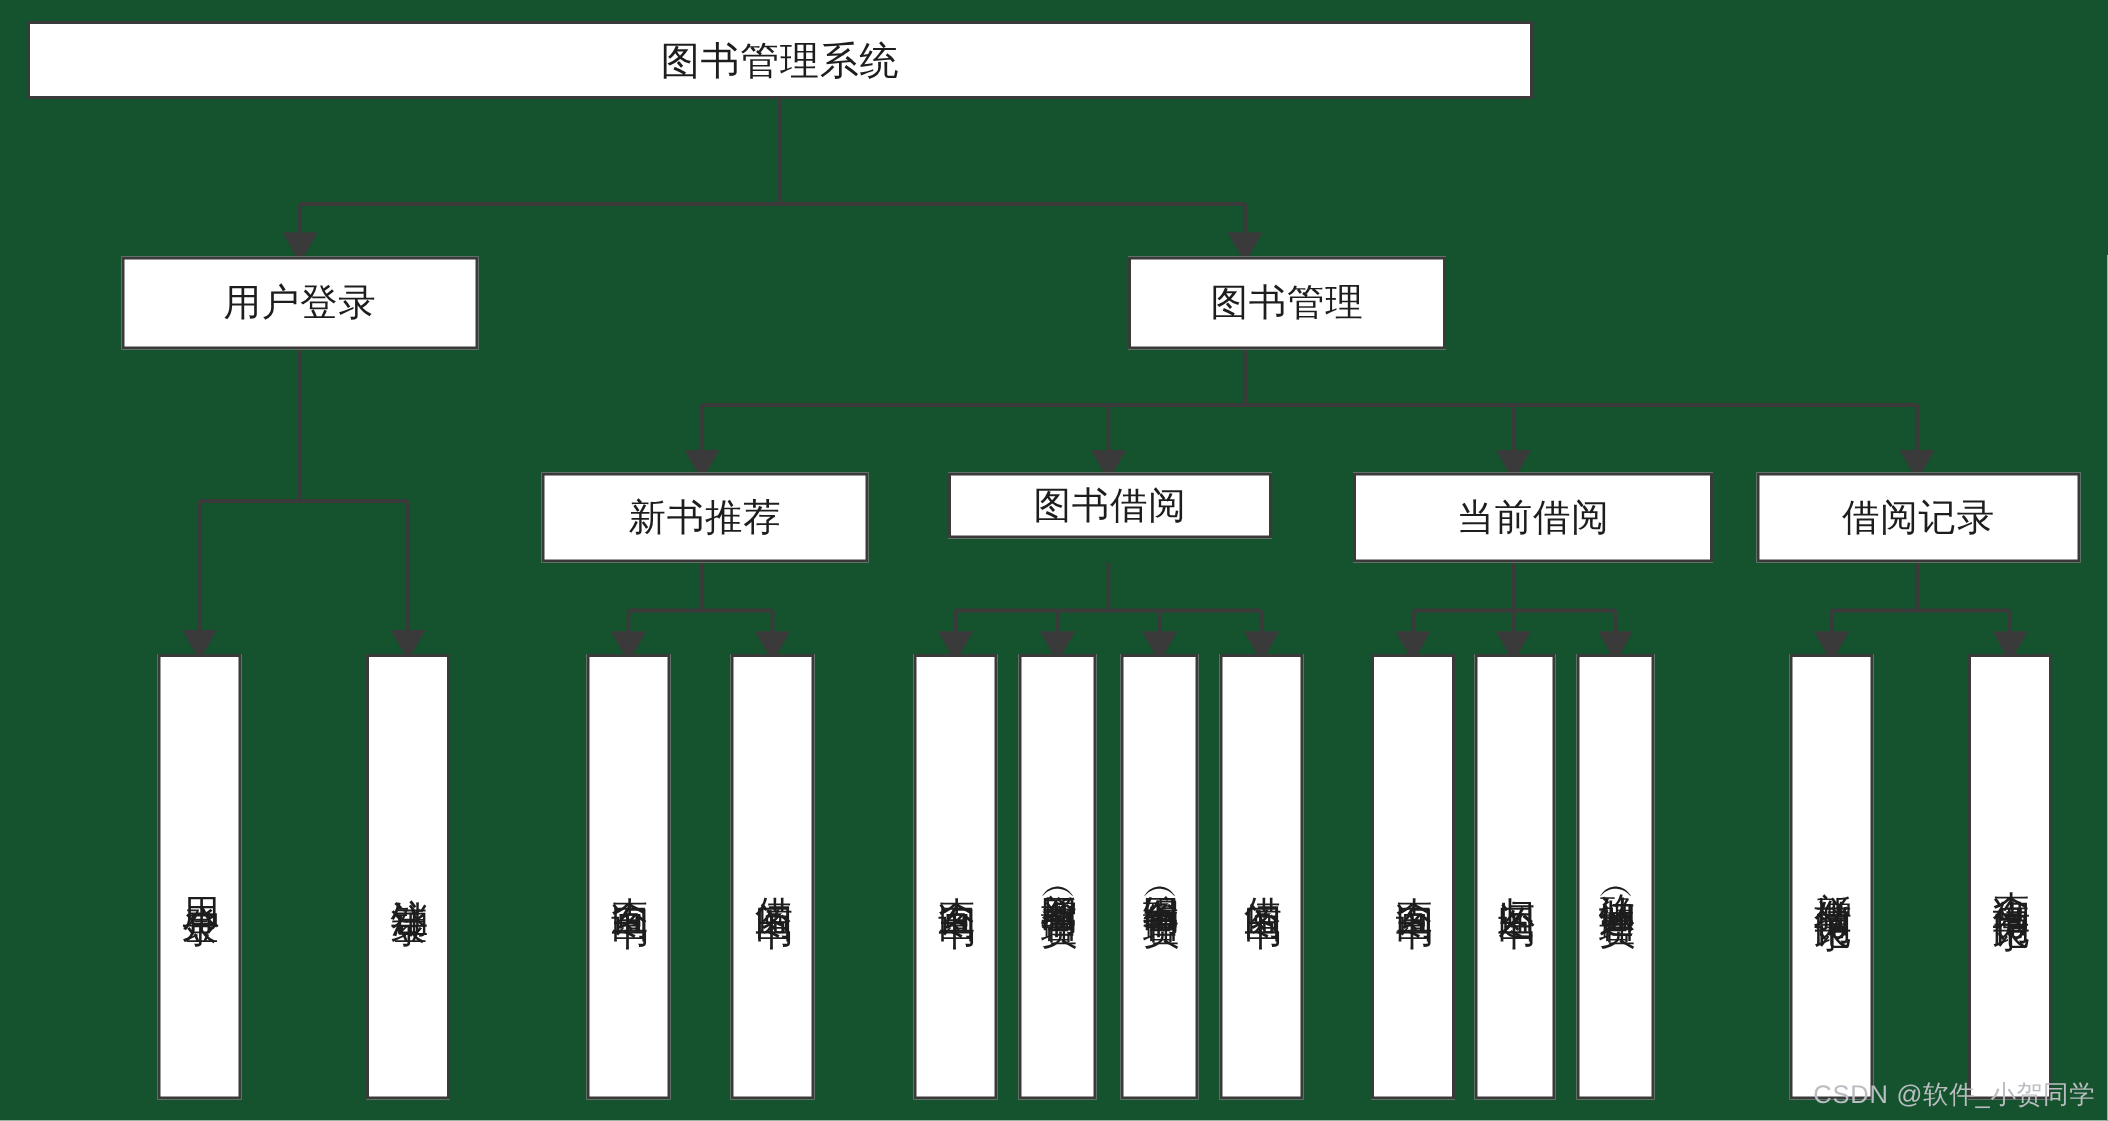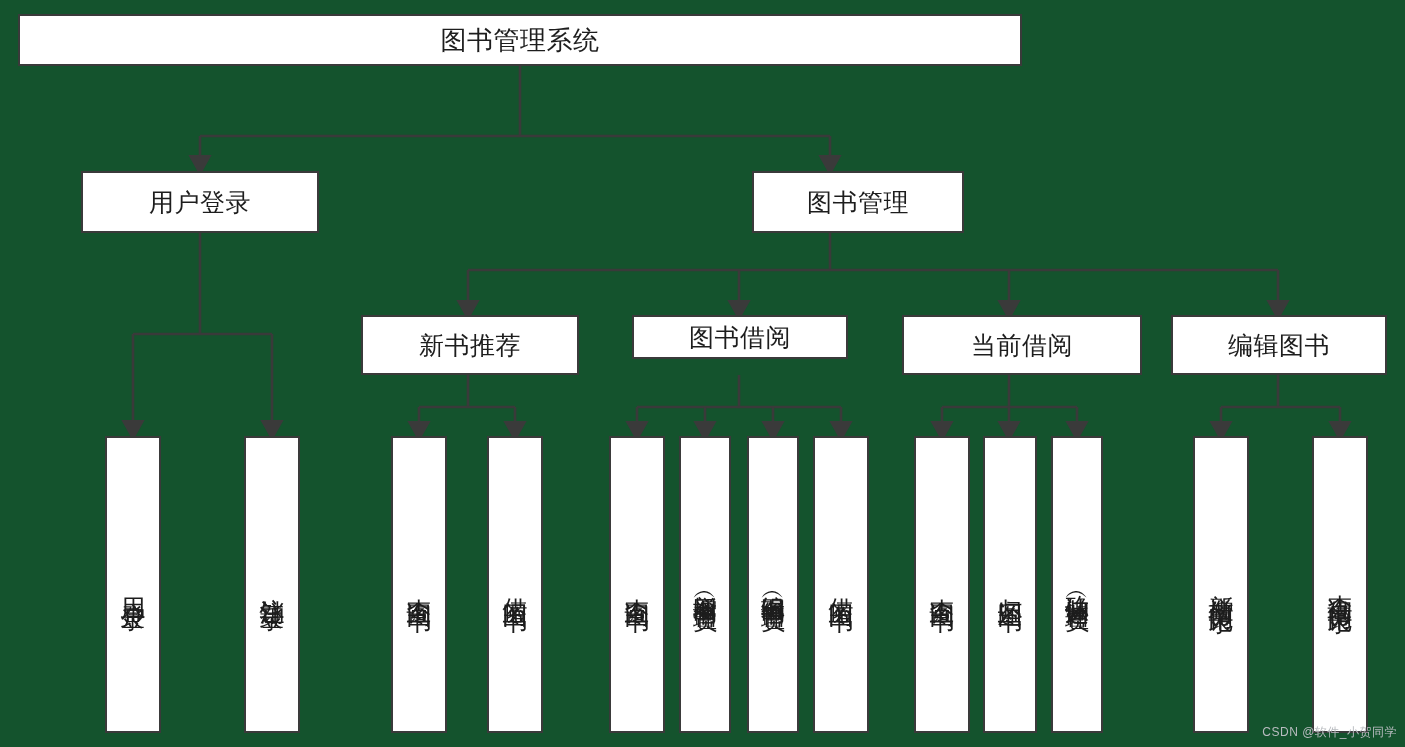--- a/index.html
+++ b/index.html
@@ -63,21 +63,21 @@
     white-space: nowrap;
   }
   .node.vert.narrow .label {
     font-size: 24px;
     letter-spacing: 2px;
   }
   .watermark {
     position: absolute;
     right: 8px;
     bottom: 6px;
-    font-size: 12px;
+    font-size: 17px;
     color: #b9bcc0;
     letter-spacing: 0.5px;
     white-space: nowrap;
   }
 </style>
 </head>
 <body>
 
 <div id="canvas">
 
@@ -145,21 +145,21 @@
   <div class="node horiz" style="left:361px; top:315px; width:218px; height:60px;">
     <span class="label">新书推荐</span>
   </div>
   <div class="node horiz" style="left:632px; top:315px; width:216px; height:44px;">
     <span class="label">图书借阅</span>
   </div>
   <div class="node horiz" style="left:902px; top:315px; width:240px; height:60px;">
     <span class="label">当前借阅</span>
   </div>
   <div class="node horiz" style="left:1171px; top:315px; width:216px; height:60px;">
-    <span class="label">编辑图书</span>
+    <span class="label">借阅记录</span>
   </div>
 
   <div class="node vert" style="left:105px; top:436px; width:56px; height:297px;">
     <span class="label">用户登录</span>
   </div>
   <div class="node vert" style="left:244px; top:436px; width:56px; height:297px;">
     <span class="label">注销登录</span>
   </div>
 
   <div class="node vert" style="left:391px; top:436px; width:56px; height:297px;">

